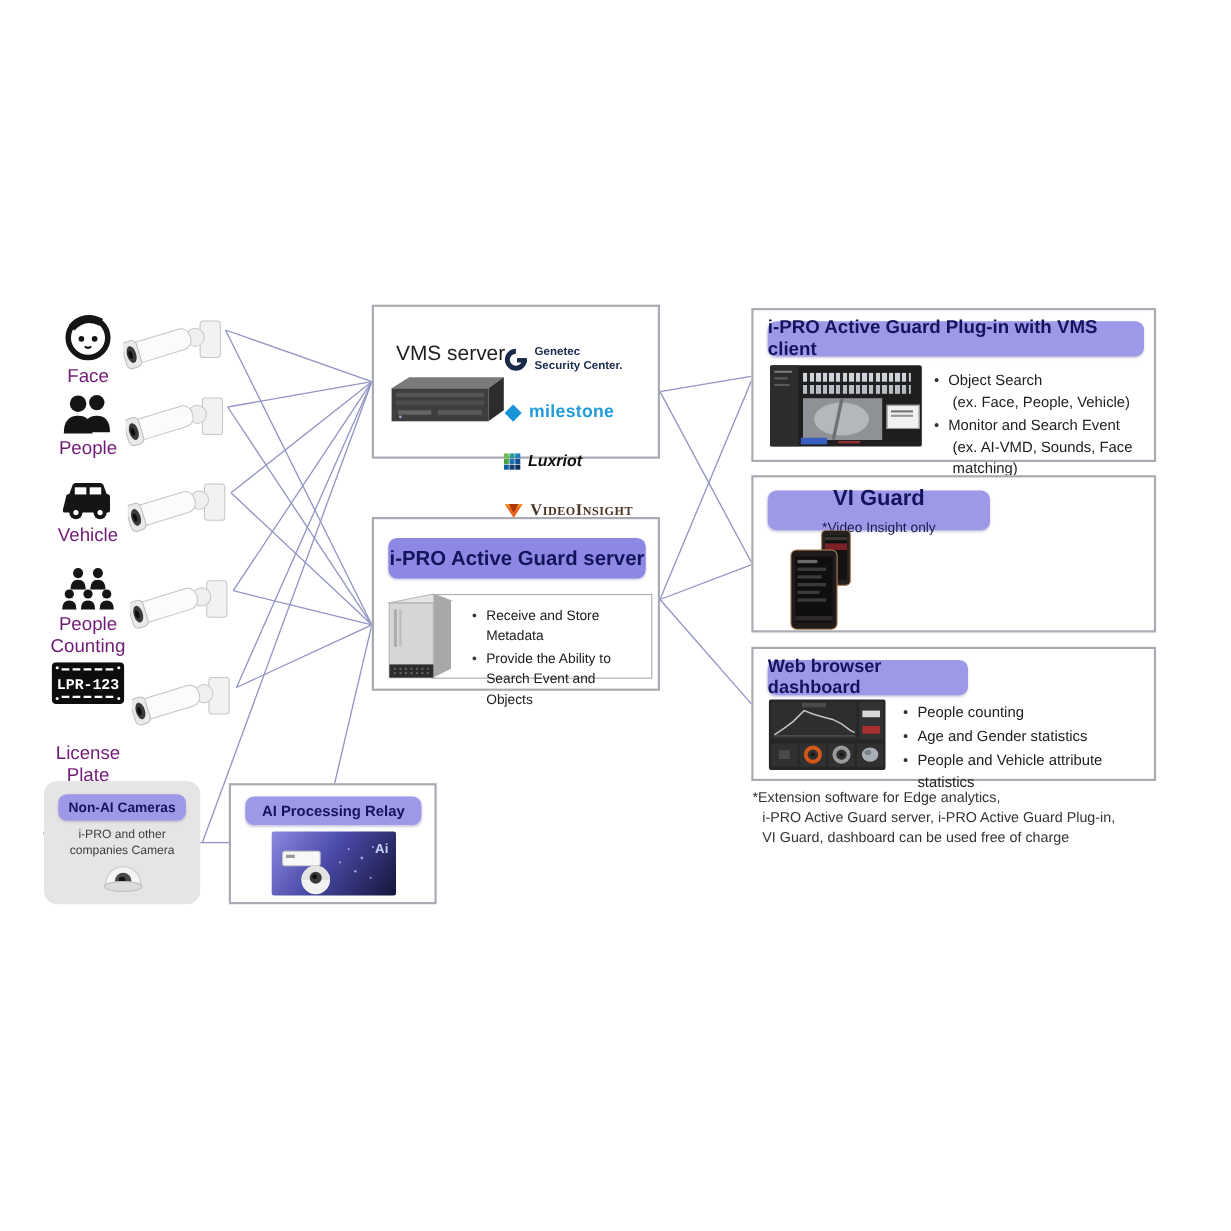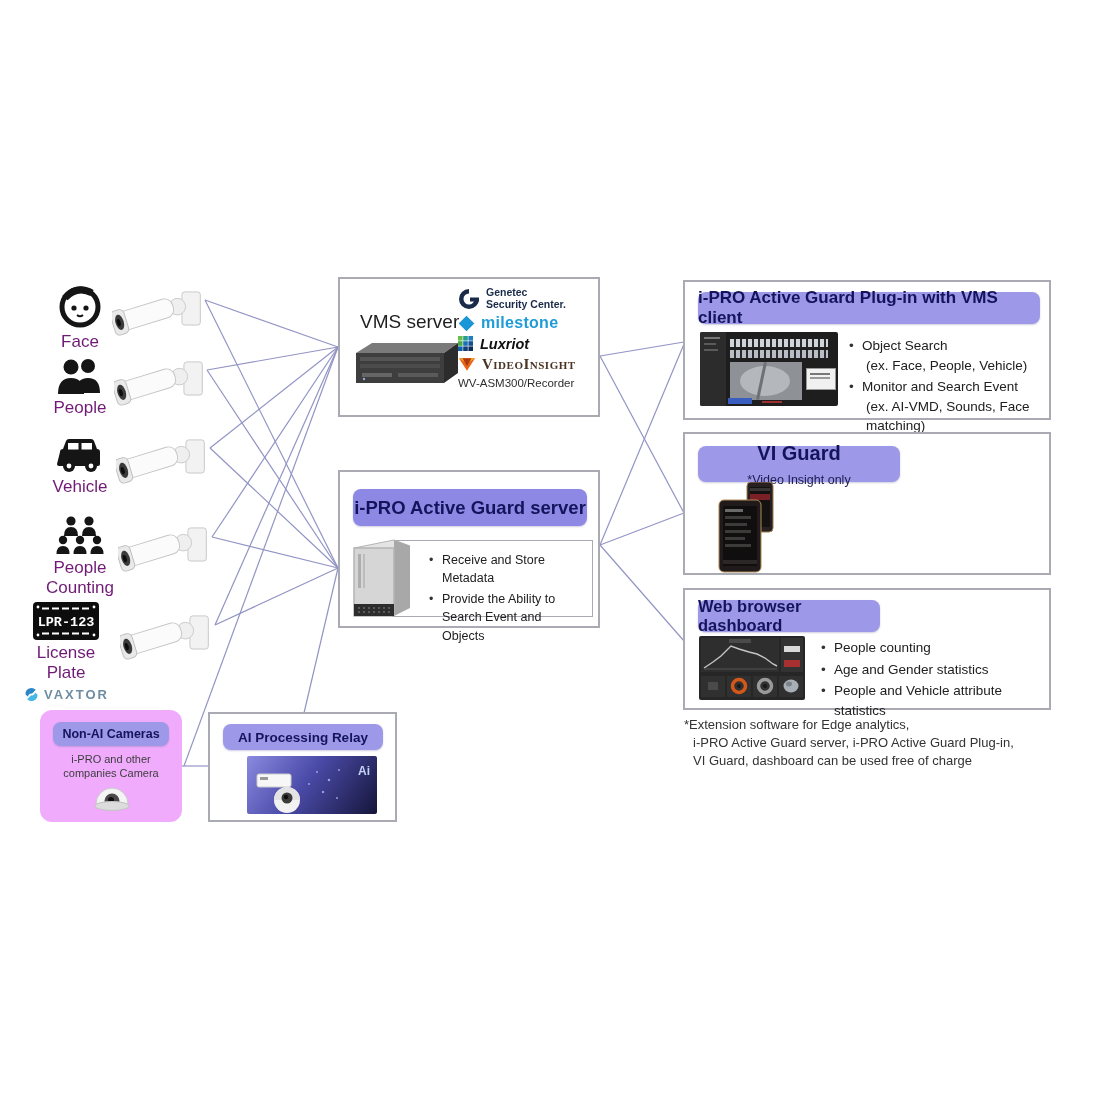--- a/index.html
+++ b/index.html
@@ -21,21 +21,21 @@
   .cam{position:absolute;}
   .bullet{position:relative;padding-left:13px;}
   .bullet::before{content:"•";position:absolute;left:0;top:0;color:#333;}
   .sub{padding-left:17px;}
   .rbul{font-size:13.5px;color:#202020;line-height:1.45;}
   .thumb{position:absolute;border-radius:2px;overflow:hidden;}
   .footnote{position:absolute;left:684px;top:716px;width:390px;font-size:13px;color:#333;line-height:1.4;}
   .footnote .ind{padding-left:9px;}
   .vaxtor-row{display:flex;align-items:center;gap:4px;margin-top:4px;}
   .vaxtor-txt{font-size:13px;font-weight:700;letter-spacing:2px;color:#6e8da2;}
-  .logo-row{display:flex;align-items:center;gap:6px;margin-bottom:4px;}
+  .logo-row{display:flex;align-items:center;gap:6px;margin-bottom:4px;margin-top:28px;}
   .genetec-txt{font-size:10.5px;font-weight:700;color:#1a2b49;line-height:1.1;text-align:left;}
   .milestone-txt{font-size:16px;font-weight:700;color:#1f9cd8;letter-spacing:.3px;}
   .luxriot-txt{font-size:14.5px;font-weight:700;font-style:italic;color:#101010;}
   .vi-txt{font-family:"Liberation Serif",serif;font-variant:small-caps;font-size:15px;font-weight:600;color:#4a3424;letter-spacing:.5px;}
   .model-txt{font-size:11.5px;color:#2e2e2e;margin-top:0;}
 </style>
 </head>
 <body>
 
 <div id="canvas">
@@ -137,21 +137,21 @@
           </g>
         <g transform="translate(42,29)">
             <circle cx="0" cy="-4" r="4.2"></circle>
             <path d="M-6.5 10 q0-8 6.5-8 q6.5 0 6.5 8 z"></path>
           </g>
       </g>
     </svg>
     <div class="lbl" style="width:84px;">People Counting</div>
   </div>
 
-  <div class="src" style="left:14px;top:602px;">
+  <div class="src" style="left:28px;top:602px;gap:32px;">
     <svg width="66" height="38" viewBox="0 0 66 38">
       <rect x="0" y="0" width="66" height="38" rx="4" fill="#0d0d0d"></rect>
       <line x1="9" y1="6.5" x2="57" y2="6.5" stroke="#fff" stroke-width="2" stroke-dasharray="7 3"></line>
       <line x1="9" y1="31.5" x2="57" y2="31.5" stroke="#fff" stroke-width="2" stroke-dasharray="7 3"></line>
       <circle cx="5" cy="5" r="1.4" fill="#fff"></circle>
         <circle cx="61" cy="5" r="1.4" fill="#fff"></circle>
       <circle cx="5" cy="33" r="1.4" fill="#fff"></circle>
         <circle cx="61" cy="33" r="1.4" fill="#fff"></circle>
       <text x="33" y="24" text-anchor="middle" font-family="Liberation Mono, monospace" font-size="13.5" font-weight="bold" fill="#ffffff">LPR-123</text>
     </svg>
@@ -270,42 +270,42 @@
           <circle cx="38" cy="78" r="1"></circle>
           <circle cx="43" cy="78" r="1"></circle>
       </g>
     </svg>
   </div>
 
   <div class="box" style="left:208px;top:712px;width:189px;height:110px;padding-left:16px;">
     <div class="pill" style="left:13px;top:10px;width:160px;height:26px;font-size:13.5px;">
       <span>AI Processing Relay</span>
     </div>
-    <div class="thumb" style="left:37px;top:42px;width:130px;height:58px;background:linear-gradient(125deg,#8a8ae0 0%,#4a4aa8 45%,#15153a 100%);">
+    <div class="thumb" style="left:37px;top:42px;width:113px;height:58px;background:linear-gradient(125deg,#8a8ae0 0%,#4a4aa8 45%,#15153a 100%);">
       <span style="position:absolute;right:7px;top:8px;color:#c4d4f6;font-size:12px;font-weight:700;">Ai</span>
       <svg width="113" height="58" style="position:absolute;left:0;top:0;">
         <rect x="10" y="18" width="34" height="13" rx="2" fill="#f7f7f7" stroke="#ccc"></rect>
         <rect x="13" y="21" width="8" height="3" fill="#999"></rect>
         <circle cx="40" cy="44" r="13" fill="#f2f2f2"></circle>
         <path d="M27 44 a13 13 0 0 1 26 0 z" fill="#e3e3e3"></path>
         <circle cx="40" cy="42" r="5.5" fill="#3a3a3a"></circle>
         <circle cx="39" cy="41" r="2.2" fill="#0f0f0f"></circle>
         <g fill="#aebaf0" opacity=".8">
           <circle cx="70" cy="16" r="1"></circle>
             <circle cx="82" cy="24" r="1.3"></circle>
             <circle cx="92" cy="14" r="1"></circle>
           <circle cx="76" cy="36" r="1.2"></circle>
             <circle cx="90" cy="42" r="1"></circle>
             <circle cx="62" cy="28" r="1"></circle>
         </g>
       </svg>
     </div>
   </div>
 
-  <div style="position:absolute;left:40px;top:710px;width:142px;height:112px;background:#f0abfc;border-radius:12px;">
+  <div style="position:absolute;left:40px;top:710px;width:142px;height:112px;background:#e5e5e5;border-radius:12px;">
     <div class="pill" style="left:13px;top:12px;width:116px;height:24px;font-size:12.5px;">
       <span>Non-AI Cameras</span>
     </div>
     <div style="position:absolute;left:4px;top:42px;width:134px;text-align:center;font-size:11px;color:#3d3d3d;line-height:1.3;">i-PRO and other companies Camera</div>
     <svg style="position:absolute;left:52px;top:74px;" width="40" height="32" viewBox="0 0 40 32">
       <path d="M4 20 a16 16 0 0 1 32 0 z" fill="#f4f4f4" stroke="#c9c9c9"></path>
       <circle cx="20" cy="17" r="7.5" fill="#4a4a4a"></circle>
       <circle cx="19" cy="16" r="3" fill="#101010"></circle>
       <ellipse cx="20" cy="22" rx="17" ry="4.5" fill="#dcdcdc" stroke="#c2c2c2"></ellipse>
     </svg>

